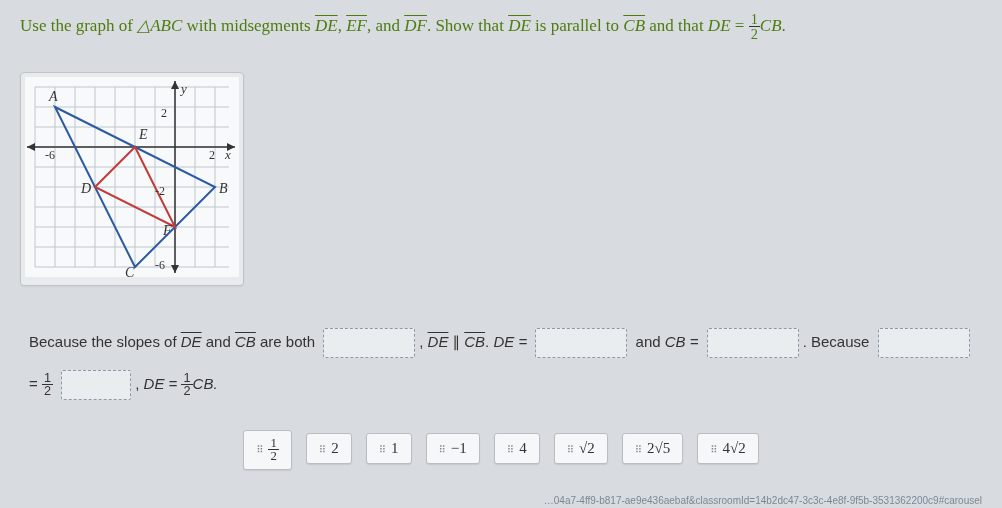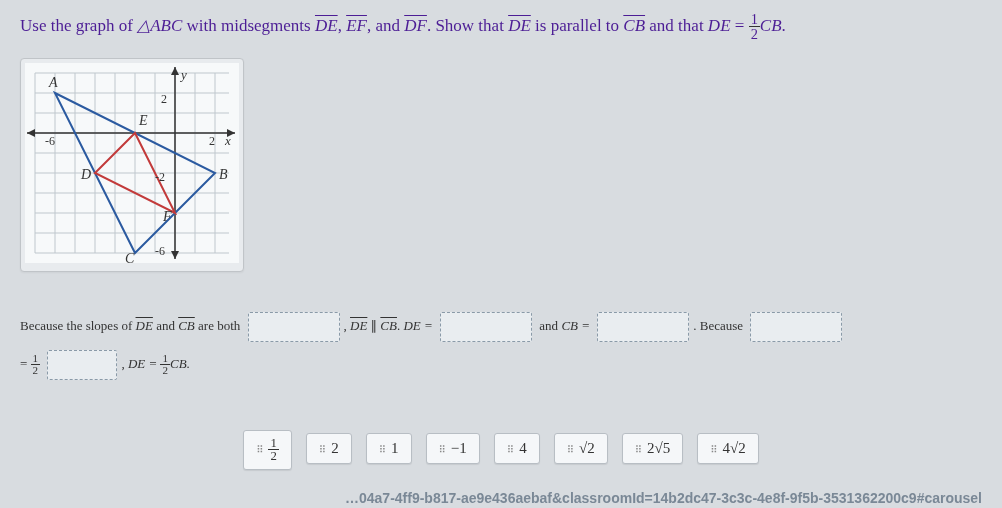--- a/index.html
+++ b/index.html
@@ -9,44 +9,45 @@
       background: #d8dce0;
       font-family: "Times New Roman", serif;
       font-size: 16px;
       color: #333;
       padding: 12px 20px;
       position: relative;
       overflow: hidden;
     }
     .question-text {
       font-size: 17px;
-      color: #4c1d95;
-      margin-bottom: 16px;
+      color: #4d7c0f;
+      margin-bottom: 30px;
       font-family: Georgia, serif;
     }
     .overline { text-decoration: overline; }
     .frac { display: inline-block; vertical-align: middle; text-align: center; font-size: 0.85em; line-height: 1; }
     .frac .num { display: block; border-bottom: 1px solid #333; padding: 0 2px; }
     .frac .den { display: block; padding: 0 2px; }
 
     .graph-panel {
       display: inline-block;
       background: #e8ebee;
       border: 1px solid #c0c4c8;
       border-radius: 4px;
       padding: 4px;
       margin-bottom: 28px;
       box-shadow: 0 1px 2px rgba(0,0,0,0.05);
     }
 
     .statement-area {
       margin-top: 10px;
-      font-size: 13px;
+      font-size: 15px;
       line-height: 2.4;
-      font-family: Liberation Serif, serif;
+      font-family: Liberation Sans, sans-serif;
+      margin-left: 9px;
     }
     .drop-target {
       display: inline-block;
       min-width: 92px;
       height: 30px;
       border: 1.5px dashed #8a9aa8;
       background: #e9edf0;
       vertical-align: middle;
       margin: 0 4px;
       border-radius: 2px;
@@ -80,25 +81,24 @@
       color: #888;
       margin-right: 6px;
       letter-spacing: -1px;
       line-height: 5px;
     }
 
     .footer-link {
       position: absolute;
       bottom: 2px;
       right: 20px;
-      font-size: 14px;
+      font-size: 10px;
       font-family: Arial, sans-serif;
       color: #7a8896;
       white-space: nowrap;
-      font-weight: bold;
     }
     .math-i { font-style: italic; }
   </style>
 </head>
 <body>
 
 
 
 
 <div class="question-text">

